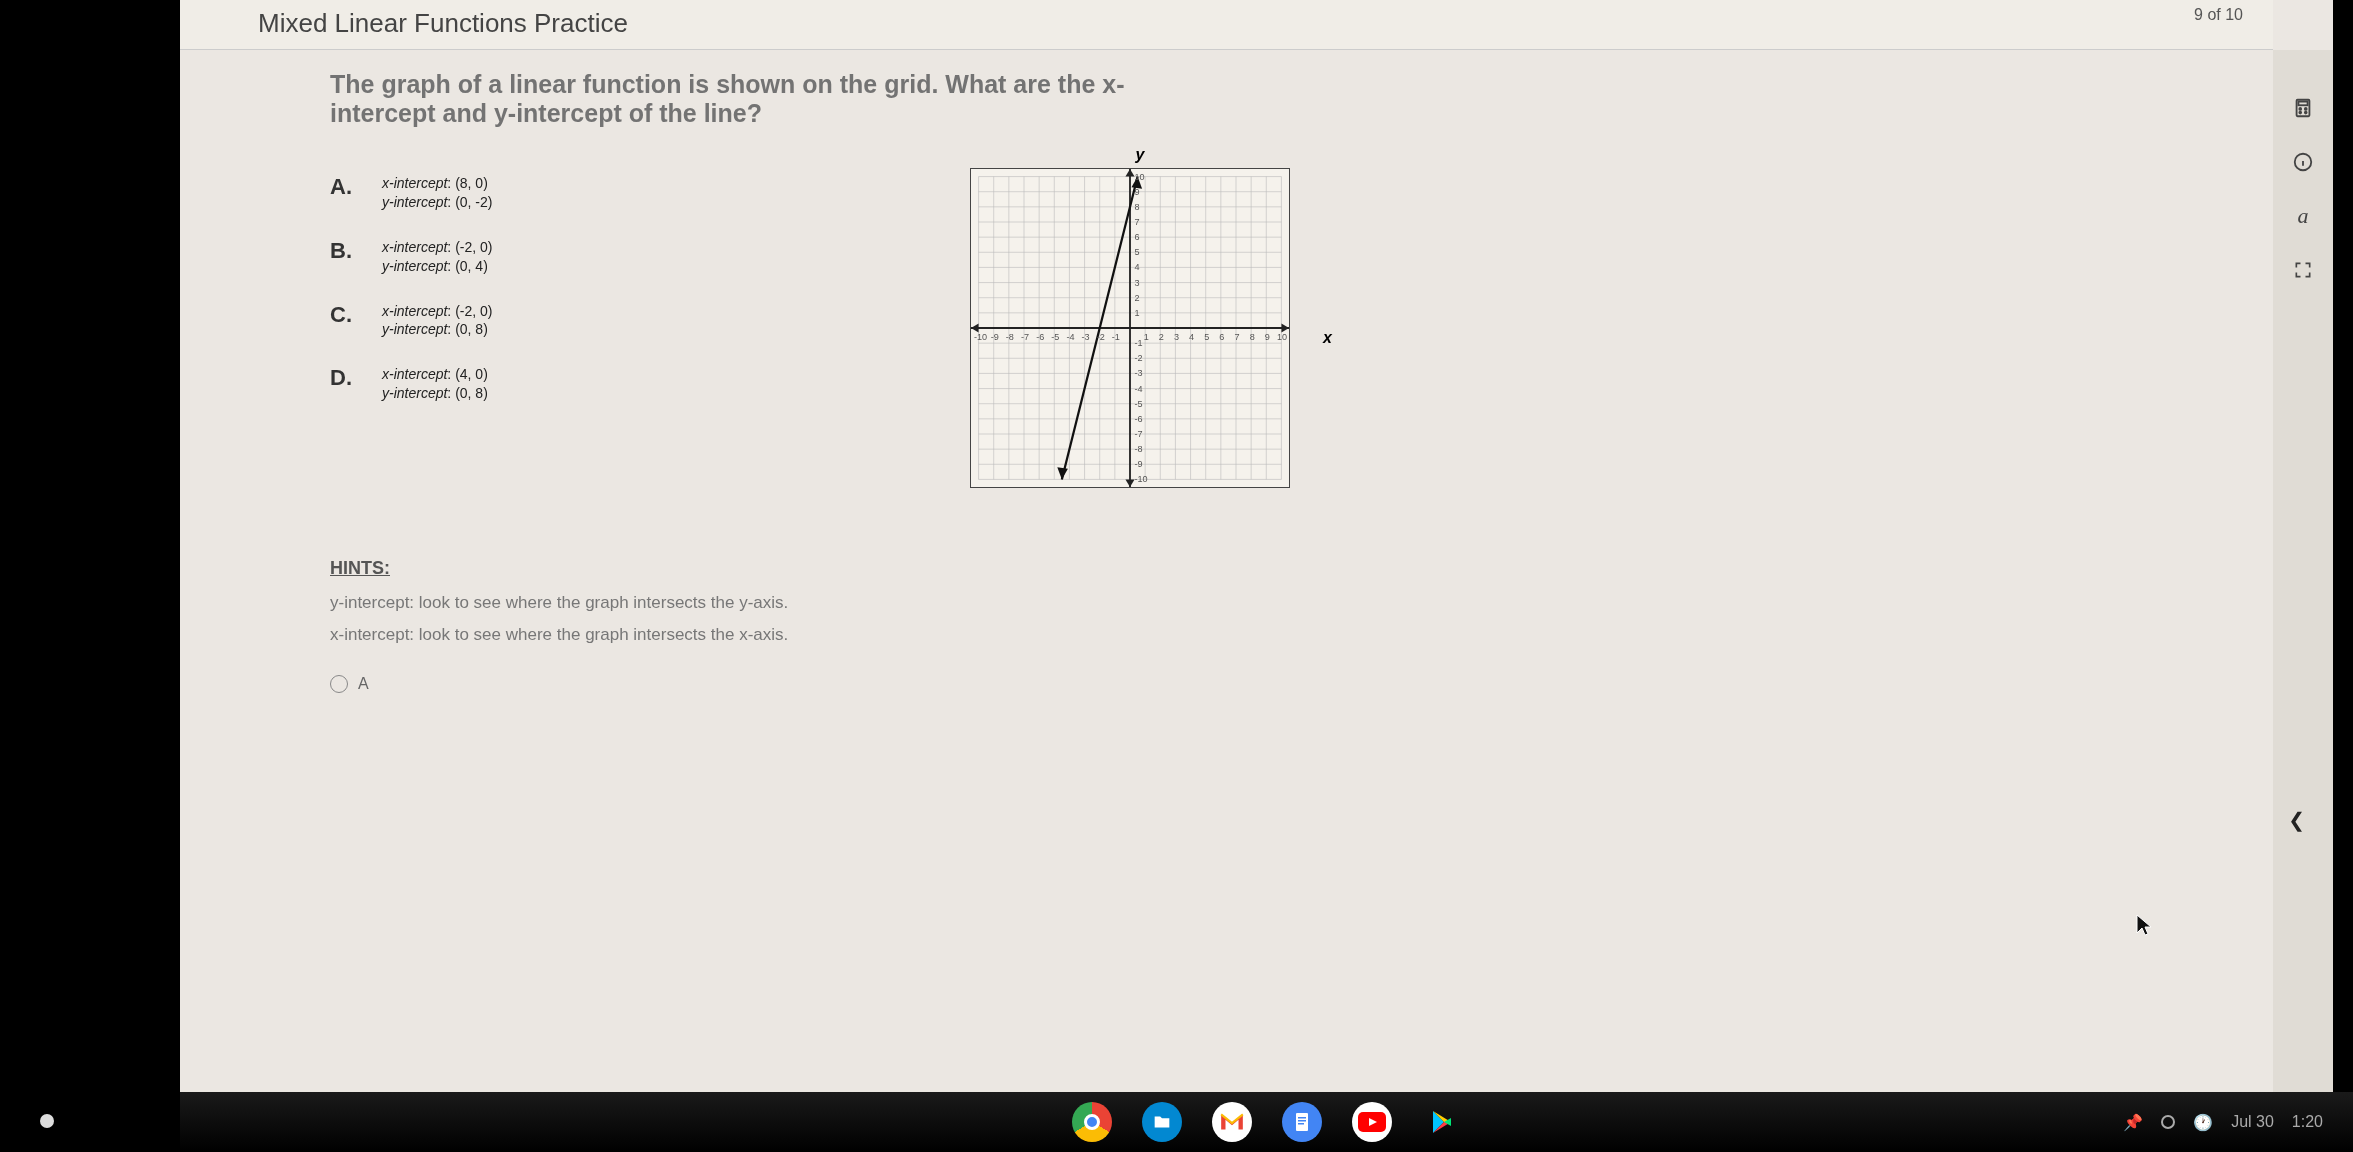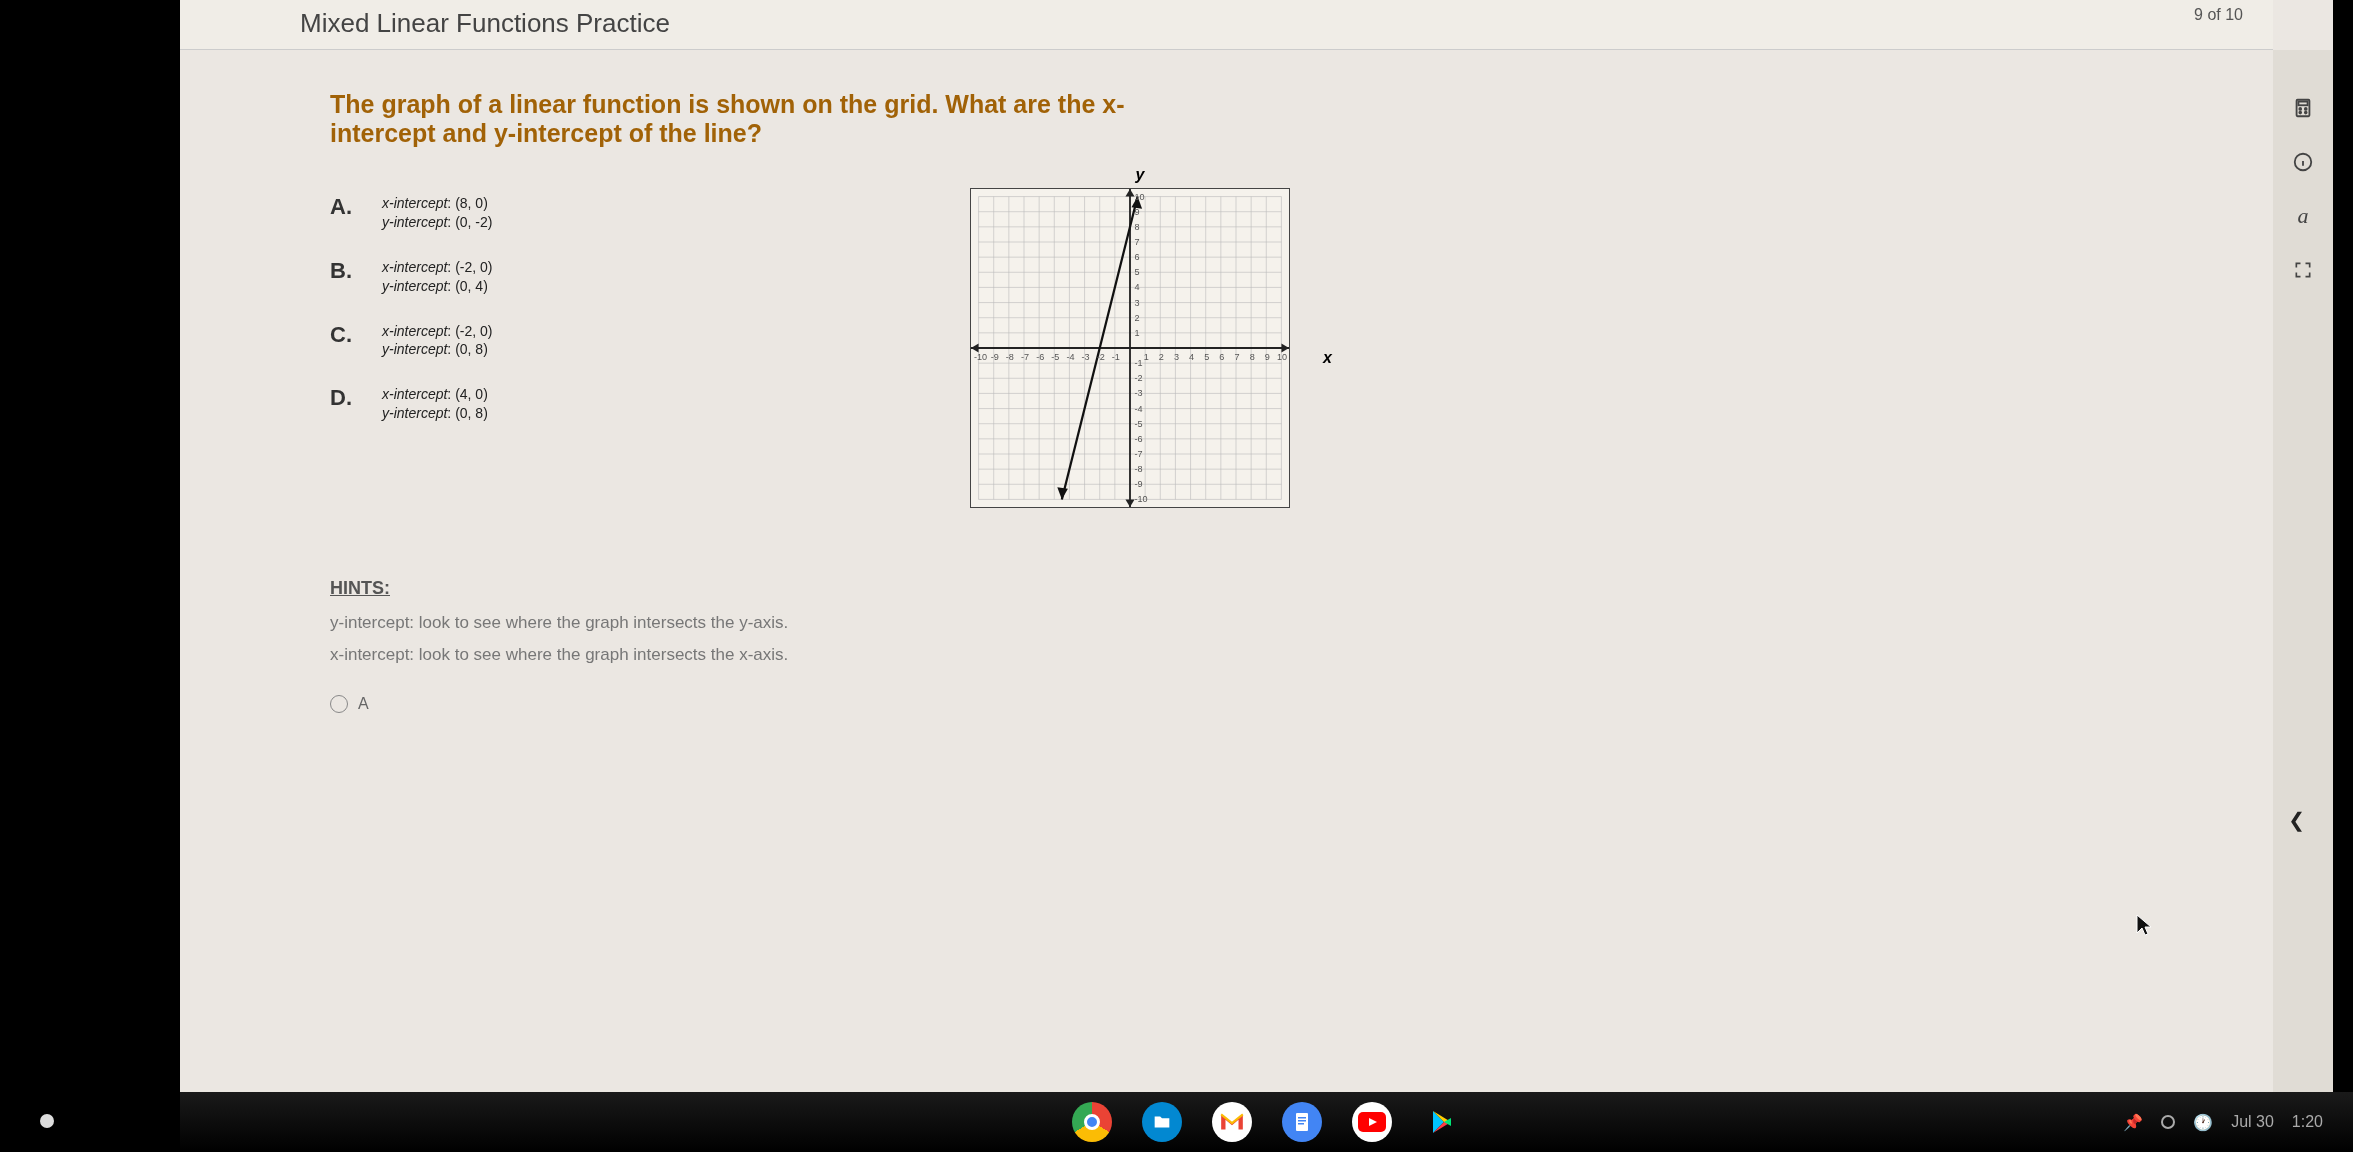--- a/index.html
+++ b/index.html
@@ -29,21 +29,21 @@
       box-shadow: 0 10px 40px rgba(0,0,0,0.5);
     }
     .header-bar {
       position: absolute;
       left: 0;
       right: 60px;
       top: 0;
       height: 50px;
       background: #f0ede7;
       border-bottom: 1px solid #ccc;
-      padding: 8px 120px;
+      padding: 8px 78px;
     }
     .header-title {
       font-size: 26px;
       color: #444;
       font-weight: normal;
     }
     .progress-text {
       position: absolute;
       right: 30px;
       top: 6px;
@@ -60,25 +60,24 @@
     .points-label {
       text-align: right;
       color: #777;
       font-size: 15px;
       letter-spacing: 1px;
       margin-right: 80px;
       margin-bottom: 20px;
     }
     .question-text {
       font-size: 25px;
-      color: #a16207;
+      color: #737373;
       font-weight: bold;
       margin-bottom: 40px;
       max-width: 820px;
-      margin-top: 20px;
     }
     .options-area {
       display: flex;
       gap: 80px;
     }
     .options {
       flex: 1;
       max-width: 560px;
     }
     .option {

